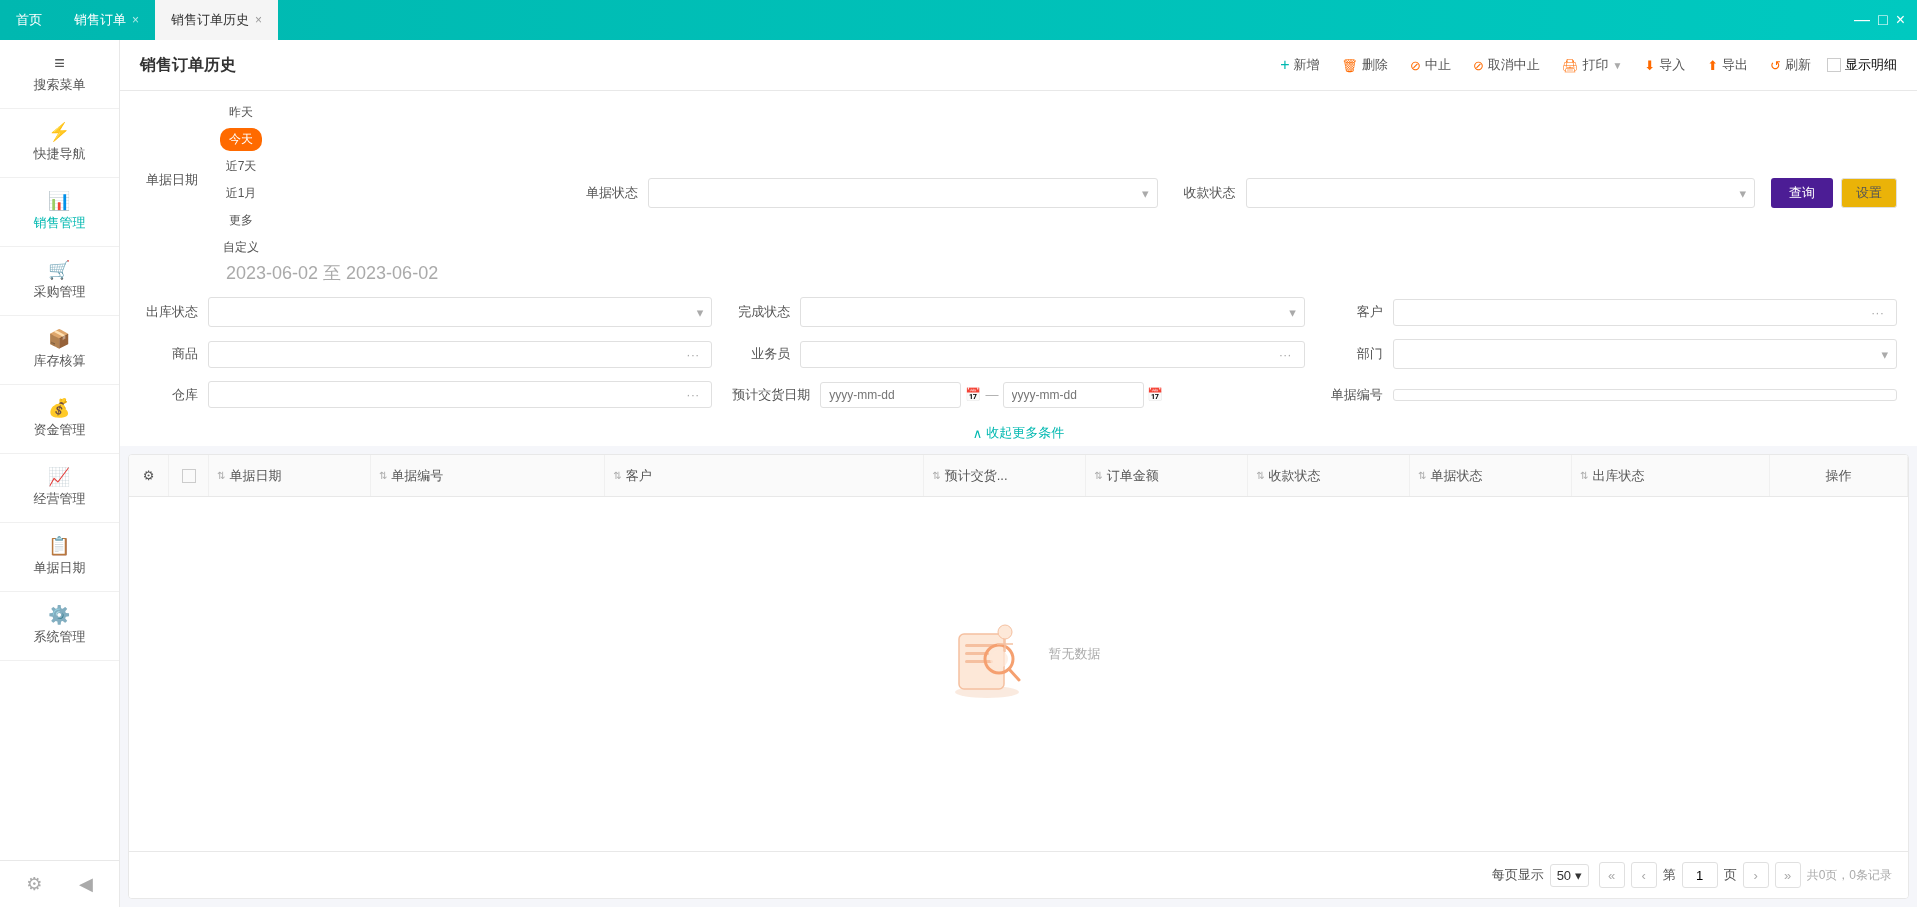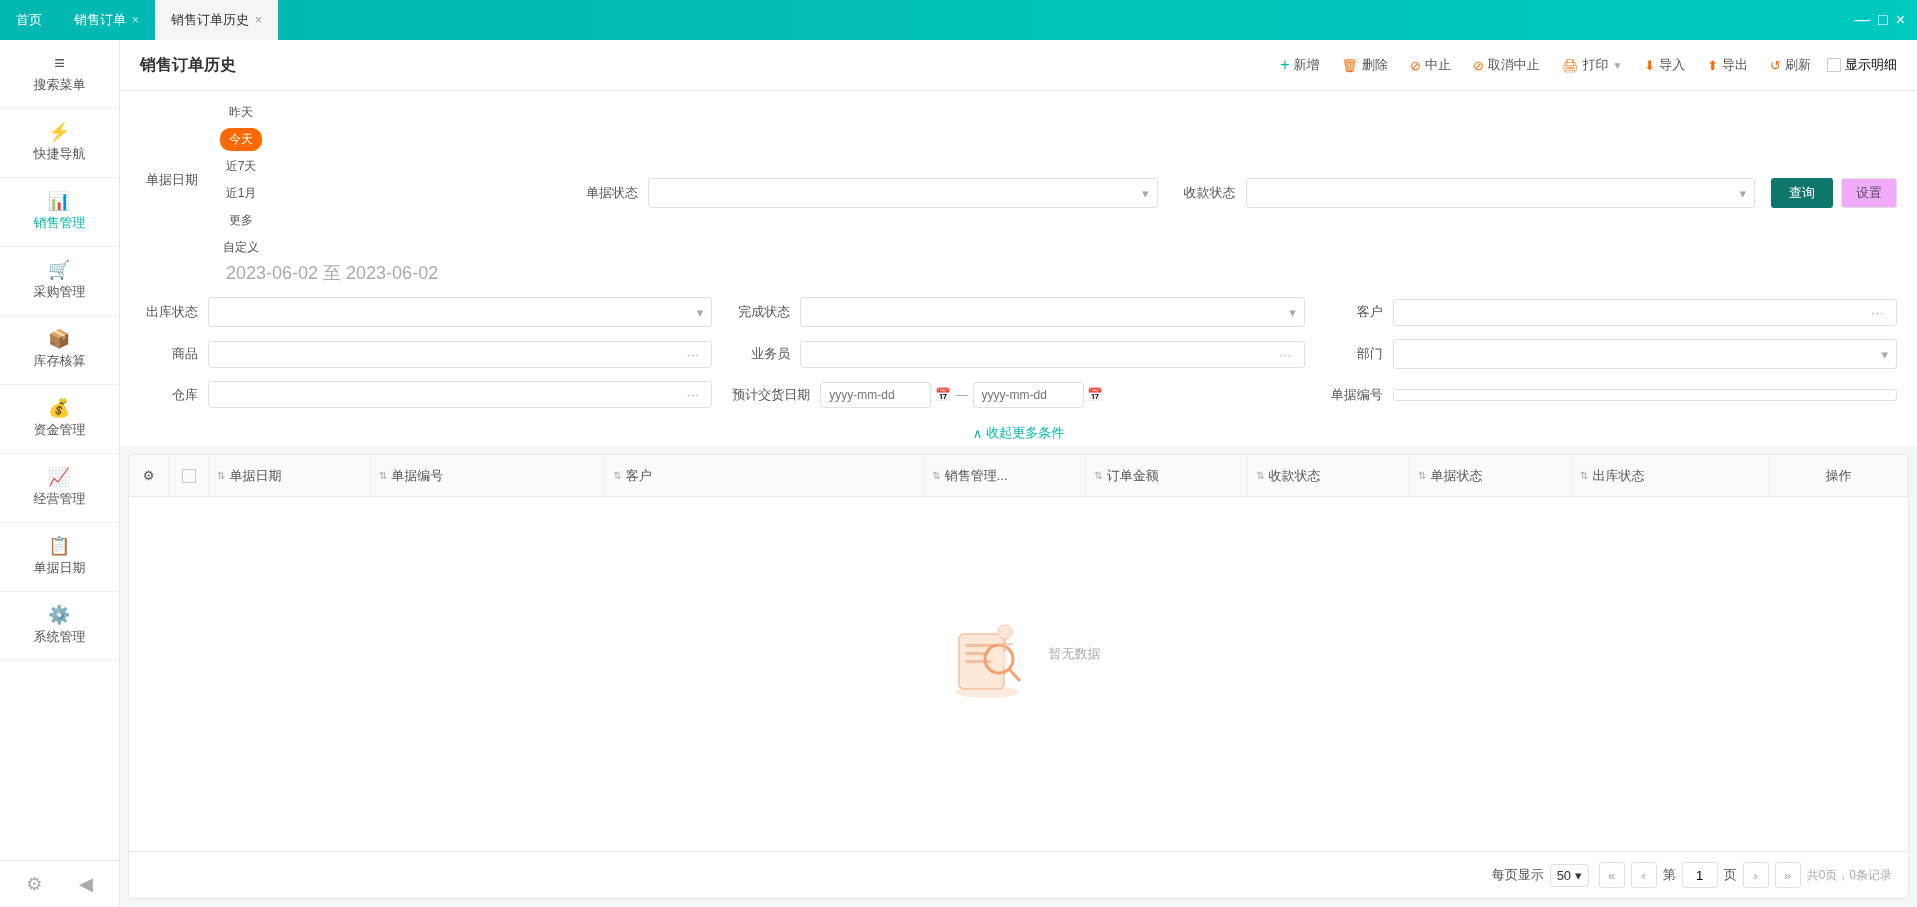--- a/index.html
+++ b/index.html
@@ -224,21 +224,21 @@
       gap: 4px;
       flex: 1;
     }
     .date-input {
       border: 1px solid #e0e0e0;
       border-radius: 3px;
       padding: 5px 8px;
       color: #aaa;
       font-size: 12px;
       outline: none;
-      width: 111px;
+      width: 141px;
     }
     .calendar-icon { color: #aaa; cursor: pointer; }
     .date-dash { color: #aaa; }
 
     
     .table-area {
       flex: 1;
       background: white;
       margin: 8px;
       border-radius: 4px;
@@ -350,30 +350,30 @@
     
     .empty-svg { width: 100px; height: 100px; }
 
     .filter-section {
       background: white;
       padding: 10px 20px 0 20px;
       flex-shrink: 0;
     }
 
     .btn-query {
-      background: #0f766e;
+      background: #4c1d95;
       color: white;
       border: none;
       border-radius: 3px;
       padding: 6px 18px;
       cursor: pointer;
       font-size: 13px;
     }
     .btn-settings {
-      background: #f0abfc;
+      background: #eab308;
       color: #555;
       border: 1px solid #e0e0e0;
       border-radius: 3px;
       padding: 5px 14px;
       cursor: pointer;
       font-size: 13px;
     }
   </style>
 </head>
 <body>
@@ -630,21 +630,21 @@
         <div class="th order-no">
           <span style="font-size:10px;color:#aaa;">⇅</span>
           <span>单据编号</span>
         </div>
         <div class="th customer">
           <span style="font-size:10px;color:#aaa;">⇅</span>
           <span>客户</span>
         </div>
         <div class="th delivery-date">
           <span style="font-size:10px;color:#aaa;">⇅</span>
-          <span>销售管理...</span>
+          <span>预计交货...</span>
         </div>
         <div class="th amount">
           <span style="font-size:10px;color:#aaa;">⇅</span>
           <span>订单金额</span>
         </div>
         <div class="th payment-status">
           <span style="font-size:10px;color:#aaa;">⇅</span>
           <span>收款状态</span>
         </div>
         <div class="th order-status">

